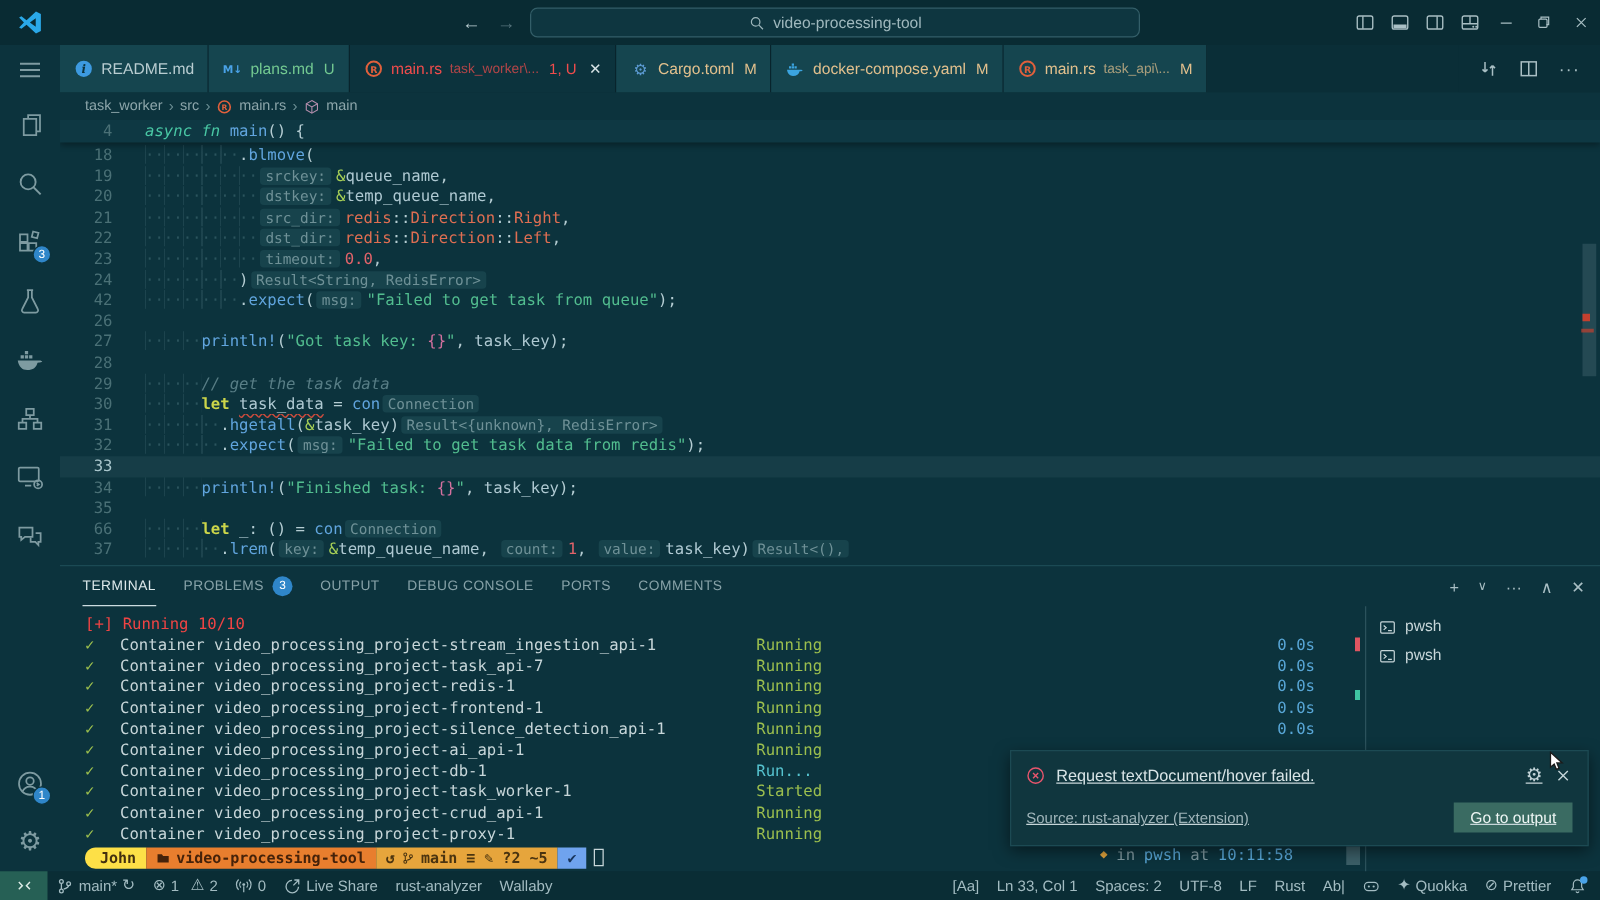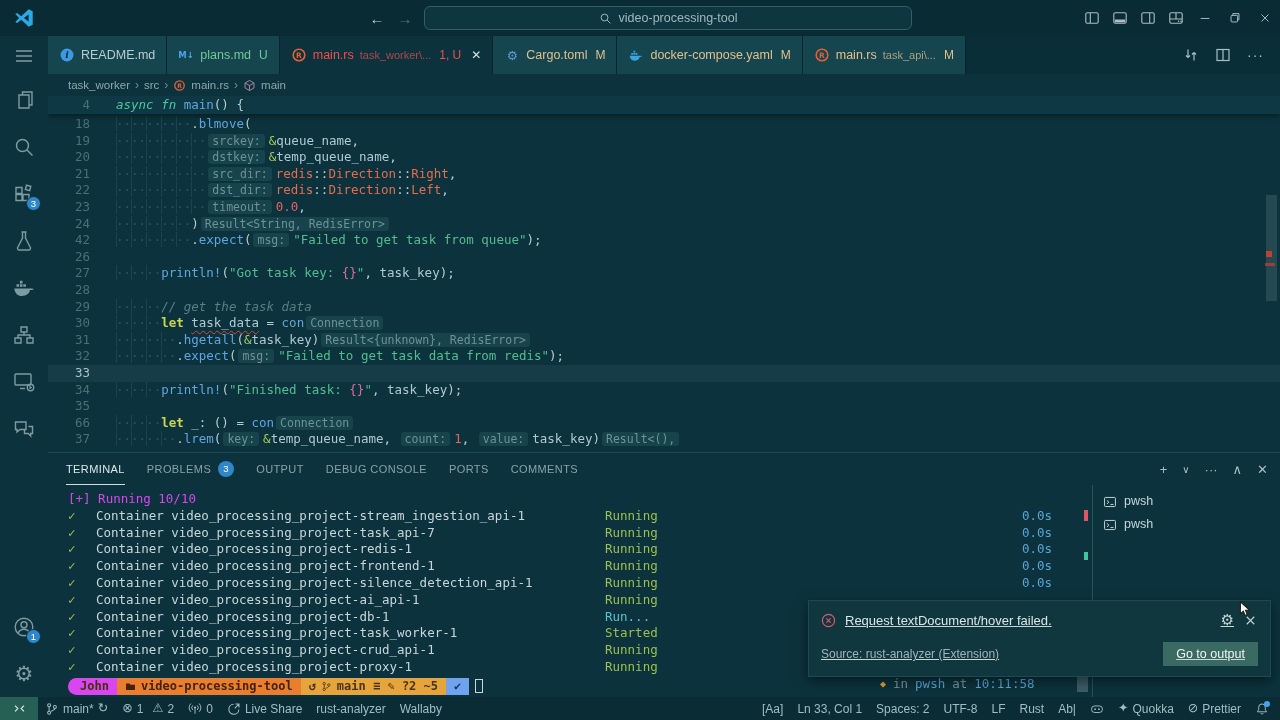--- a/index.html
+++ b/index.html
@@ -92,21 +92,21 @@
   .panel-header { height:32px; flex:none; display:flex; align-items:stretch; padding:0 12px 0 18px; }
   .ptab { font-size:11px; letter-spacing:.4px; color:#87a2a8; margin-right:22px;
     display:flex; align-items:center; gap:7px; border-bottom:1px solid transparent; }
   .ptab.active { color:#dce8ea; border-bottom-color:#ccdce0; }
   .pbadge { width:16px; height:16px; border-radius:50%; background:#2f86c9; color:#fff; font-size:9.5px;
     display:flex; align-items:center; justify-content:center; }
   .panel-actions { margin-left:auto; display:flex; align-items:center; gap:15px; color:#a9bfc4; font-size:13px; }
   .panel-body { flex:1; display:flex; position:relative; font-family:"DejaVu Sans Mono", monospace;
     font-size:12.5px; line-height:16.8px; }
   .term { width:1044px; flex:none; padding:6px 0 0 20px; position:relative; }
-  .term-header { color:#d946ef; }
+  .term-header { color:#ef4444; }
   .trow { display:flex; padding-right:40px; }
   .tcheck { width:28px; color:#9cbf4e; }
   .tname { width:509px; color:#c7d6d9; }
   .tstatus { }
   .ttime { margin-left:auto; color:#58a6d6; }
   .t-green { color:#9cbf4e; } .t-teal { color:#56c3cf; }
   .prompt { display:flex; align-items:center; height:17px; margin-top:2px; }
   .pseg { height:17px; display:flex; align-items:center; padding:0 8px; font-size:12px; font-weight:bold; gap:5px; }
   .pseg .psvg svg { width:11px; height:11px; }
   .parrow { width:0; height:0; border-top:8.5px solid transparent; border-bottom:8.5px solid transparent; }
@@ -521,21 +521,21 @@
                 <span class="ttime"></span>
               </div>
               <div class="trow">
                 <span class="tcheck">✓</span>
                 <span class="tname">Container video_processing_project-proxy-1</span>
                 <span class="tstatus t-green">Running</span>
                 <span class="ttime"></span>
               </div>
             </div>
           <div class="prompt" id="prompt">
-              <span class="pseg" style="background: #d946ef; color: rgb(67, 48, 15); border-radius: 9px 0px 0px 9px; padding-left: 12px;">
+              <span class="pseg" style="background: #fde047; color: rgb(67, 48, 15); border-radius: 9px 0px 0px 9px; padding-left: 12px;">
                 <span>John</span>
               </span>
               <span class="parrow" style="border-left-color: rgb(223, 174, 61);"></span>
               <span class="pseg" style="background: rgb(232, 126, 46); color: rgb(69, 34, 10);">
                 <span class="psvg icon">
                   <svg viewBox="0 0 16 16" fill="#45220a">
                     <path d="M1.5 3.5h5l1.5 2h6.5v7.5h-13z"></path>
                   </svg>
                 </span>
                 <span>video-processing-tool</span>

